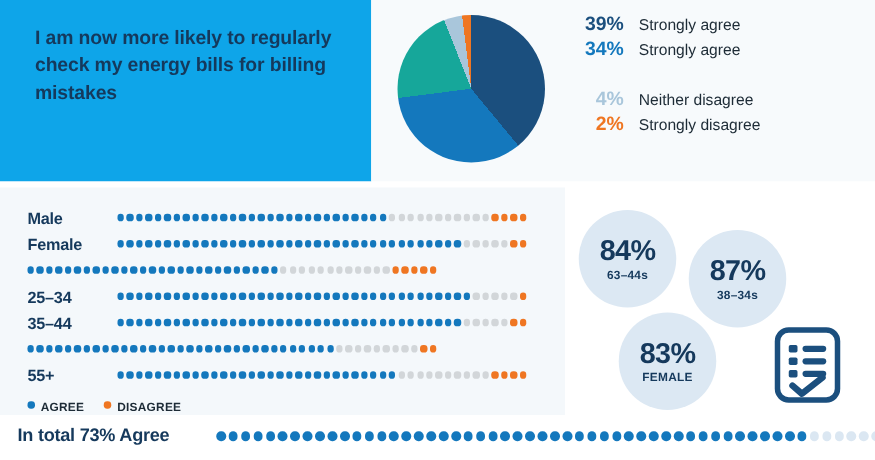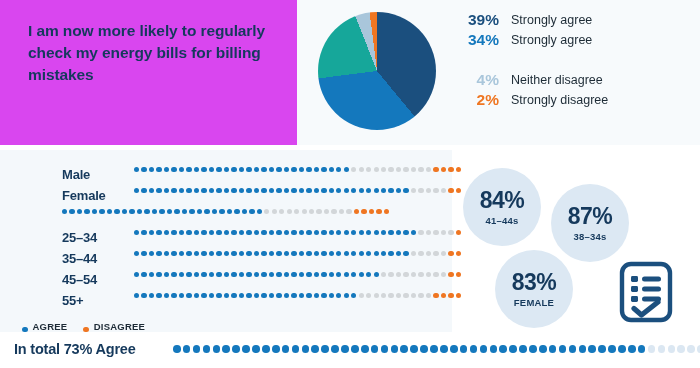--- a/index.html
+++ b/index.html
@@ -9,21 +9,21 @@
     font-family:"Liberation Sans", sans-serif;
     color:#123a5e;
     overflow:hidden;
     position:relative;
   }
   .stage{position:relative;width:700px;height:368px;}
 
   
   .top-panel{
     position:absolute;left:0;top:0;width:297px;height:145px;
-    background:#d946ef;
+    background:#0ea5e9;
   }
   .statement{
     position:absolute;left:28px;top:20px;width:252px;
     font-size:15.5px;line-height:22px;font-weight:600;color:#15395c;
     letter-spacing:-0.1px;
   }
   .top-right{
     position:absolute;left:297px;top:0;width:403px;height:145px;
     background:#f7fafc;
   }
@@ -41,31 +41,31 @@
   }
   .legend-label{
     font-size:12.5px;line-height:17.5px;color:#1d2b36;font-weight:400;
     padding-top:1px;max-width:180px;
   }
   .matrix-bg{
     position:absolute;left:0;top:150px;width:452px;height:182px;
     background:#f4f8fb;
   }
   .row{
-    position:absolute;left:22px;height:14px;display:flex;align-items:flex-start;margin-left:40px;
+    position:absolute;left:22px;height:14px;display:flex;align-items:center;
   }
   .row-label{
     width:72px;flex:none;font-size:13px;font-weight:600;color:#15395c;
     letter-spacing:-0.2px;
   }
   .dots{display:flex;align-items:center;gap:2.1px;}
   .dot{width:5.4px;height:5.4px;border-radius:50%;flex:none;}
 
   .legend2{position:absolute;left:22px;top:321px;display:flex;align-items:center;gap:16px;}
-  .legend2-item{display:flex;align-items:flex-end;gap:5px;}
+  .legend2-item{display:flex;align-items:flex-start;gap:5px;}
   .legend2-dot{width:5.5px;height:5.5px;border-radius:50%;}
   .legend2-text{font-size:9.5px;font-weight:700;color:#1d2b36;letter-spacing:0.2px;}
 
   
   .bubble{
     position:absolute;border-radius:50%;background:#dce8f3;
     display:flex;flex-direction:column;align-items:center;justify-content:center;
   }
   .bubble-pct{font-size:23px;font-weight:700;color:#15395c;line-height:1;letter-spacing:-0.5px;}
   .bubble-sub{font-size:9.5px;font-weight:700;color:#15395c;margin-top:3px;letter-spacing:0.2px;}
@@ -367,21 +367,20 @@
           <span class="dot" style="background: rgb(210, 214, 217);"></span>
           <span class="dot" style="background: rgb(210, 214, 217);"></span>
           <span class="dot" style="background: rgb(210, 214, 217);"></span>
           <span class="dot" style="background: rgb(210, 214, 217);"></span>
           <span class="dot" style="background: rgb(210, 214, 217);"></span>
           <span class="dot" style="background: rgb(239, 118, 34);"></span>
           <span class="dot" style="background: rgb(239, 118, 34);"></span>
         </div>
       </div>
       <div class="row" style="top: 272px;">
-        <div class="row-label">45–54</div>
         <div class="dots">
           <span class="dot" style="background: rgb(20, 120, 189);"></span>
           <span class="dot" style="background: rgb(20, 120, 189);"></span>
           <span class="dot" style="background: rgb(20, 120, 189);"></span>
           <span class="dot" style="background: rgb(20, 120, 189);"></span>
           <span class="dot" style="background: rgb(20, 120, 189);"></span>
           <span class="dot" style="background: rgb(20, 120, 189);"></span>
           <span class="dot" style="background: rgb(20, 120, 189);"></span>
           <span class="dot" style="background: rgb(20, 120, 189);"></span>
           <span class="dot" style="background: rgb(20, 120, 189);"></span>
@@ -479,21 +478,21 @@
         <span class="legend2-text">AGREE</span>
       </div>
       <div class="legend2-item">
         <span class="legend2-dot" style="background: rgb(239, 118, 34);"></span>
         <span class="legend2-text">DISAGREE</span>
       </div>
     </div>
 
   <div class="bubble b1">
     <div class="bubble-pct">84%</div>
-    <div class="bubble-sub">41–44s</div>
+    <div class="bubble-sub">63–44s</div>
   </div>
   <div class="bubble b2">
     <div class="bubble-pct">87%</div>
     <div class="bubble-sub">38–34s</div>
   </div>
   <div class="bubble b3">
     <div class="bubble-pct">83%</div>
     <div class="bubble-sub">FEMALE</div>
   </div>
 

